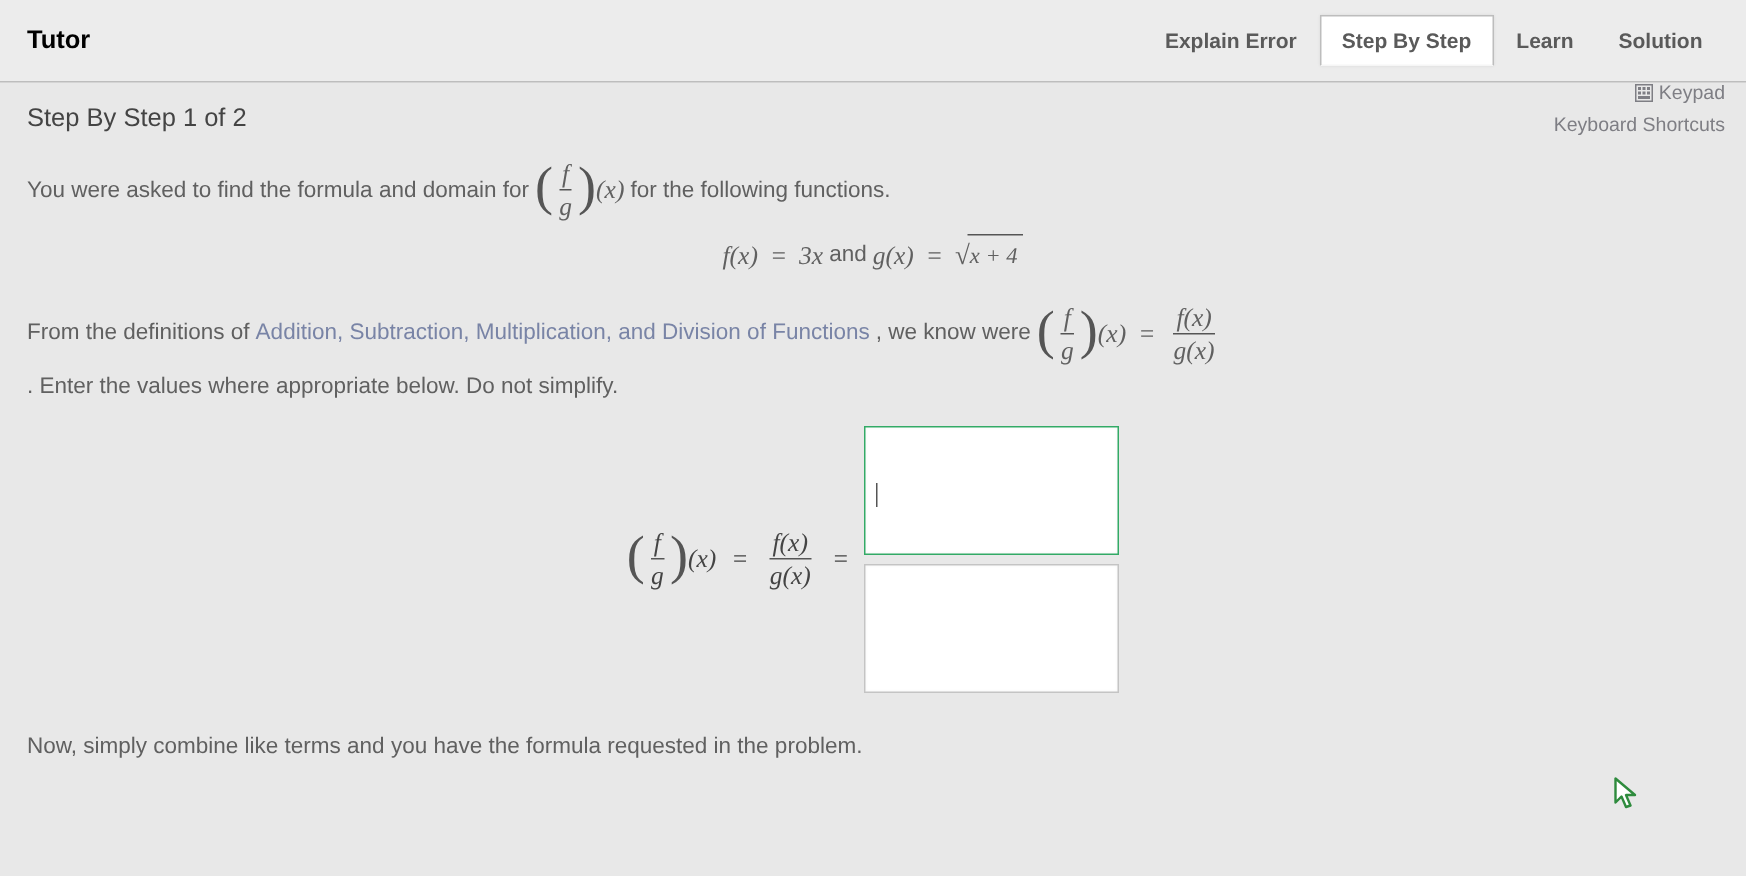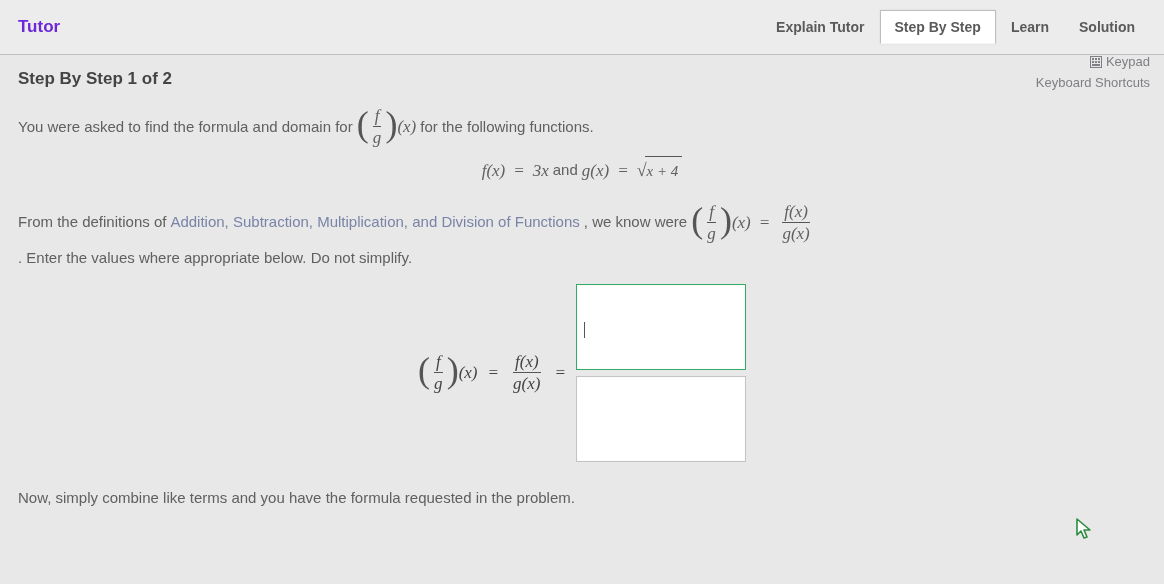--- a/index.html
+++ b/index.html
@@ -13,21 +13,21 @@
   position: relative;
 }
 .topbar {
   display: flex;
   justify-content: space-between;
   align-items: center;
   padding: 10px 14px 10px 18px;
   border-bottom: 1px solid #bdbdbd;
   background: #ececec;
 }
-.tutor-label { font-weight: 600; font-size: 17px; color: #6d28d9; }
+.tutor-label { font-weight: 600; font-size: 17px; color: #000000; }
 .tab-strip { display: flex; gap: 0; }
 .tab {
   padding: 8px 14px;
   font-size: 14px;
   font-weight: 600;
   color: #5a5a5a;
   cursor: pointer;
   border: 1px solid transparent;
 }
 .tab.active {
@@ -51,21 +51,21 @@
   cursor: pointer;
   color: #7e7e84;
   text-align: right;
 }
 .keypad-link .kp-icon {
   width: 12px; height: 12px;
   display: inline-block;
 }
 .main { padding: 14px 18px; position: relative; }
 .step-heading {
-  font-weight: 700;
+  font-weight: 400;
   font-size: 17px;
   color: #444;
   margin-bottom: 18px;
 }
 .bodytext { color: #606060; font-size: 15px; line-height: 1.6; }
 .inlinelink { color: #7984a6; }
 .math-row {
   display: flex;
   align-items: center;
   flex-wrap: wrap;
@@ -126,21 +126,21 @@
   width: 18px; height: 22px;
   color: #2e8b3d;
 }
 </style>
 </head>
 <body>
 
 <div class="topbar">
   <div class="tutor-label">Tutor</div>
   <div class="tab-strip">
-    <div class="tab">Explain Tutor</div>
+    <div class="tab">Explain Error</div>
     <div class="tab active">Step By Step</div>
     <div class="tab">Learn</div>
     <div class="tab">Solution</div>
   </div>
 </div>
 
 <div class="topright">
   <div class="keypad-link">
     <span class="kp-icon">
       <svg viewBox="0 0 12 12">

